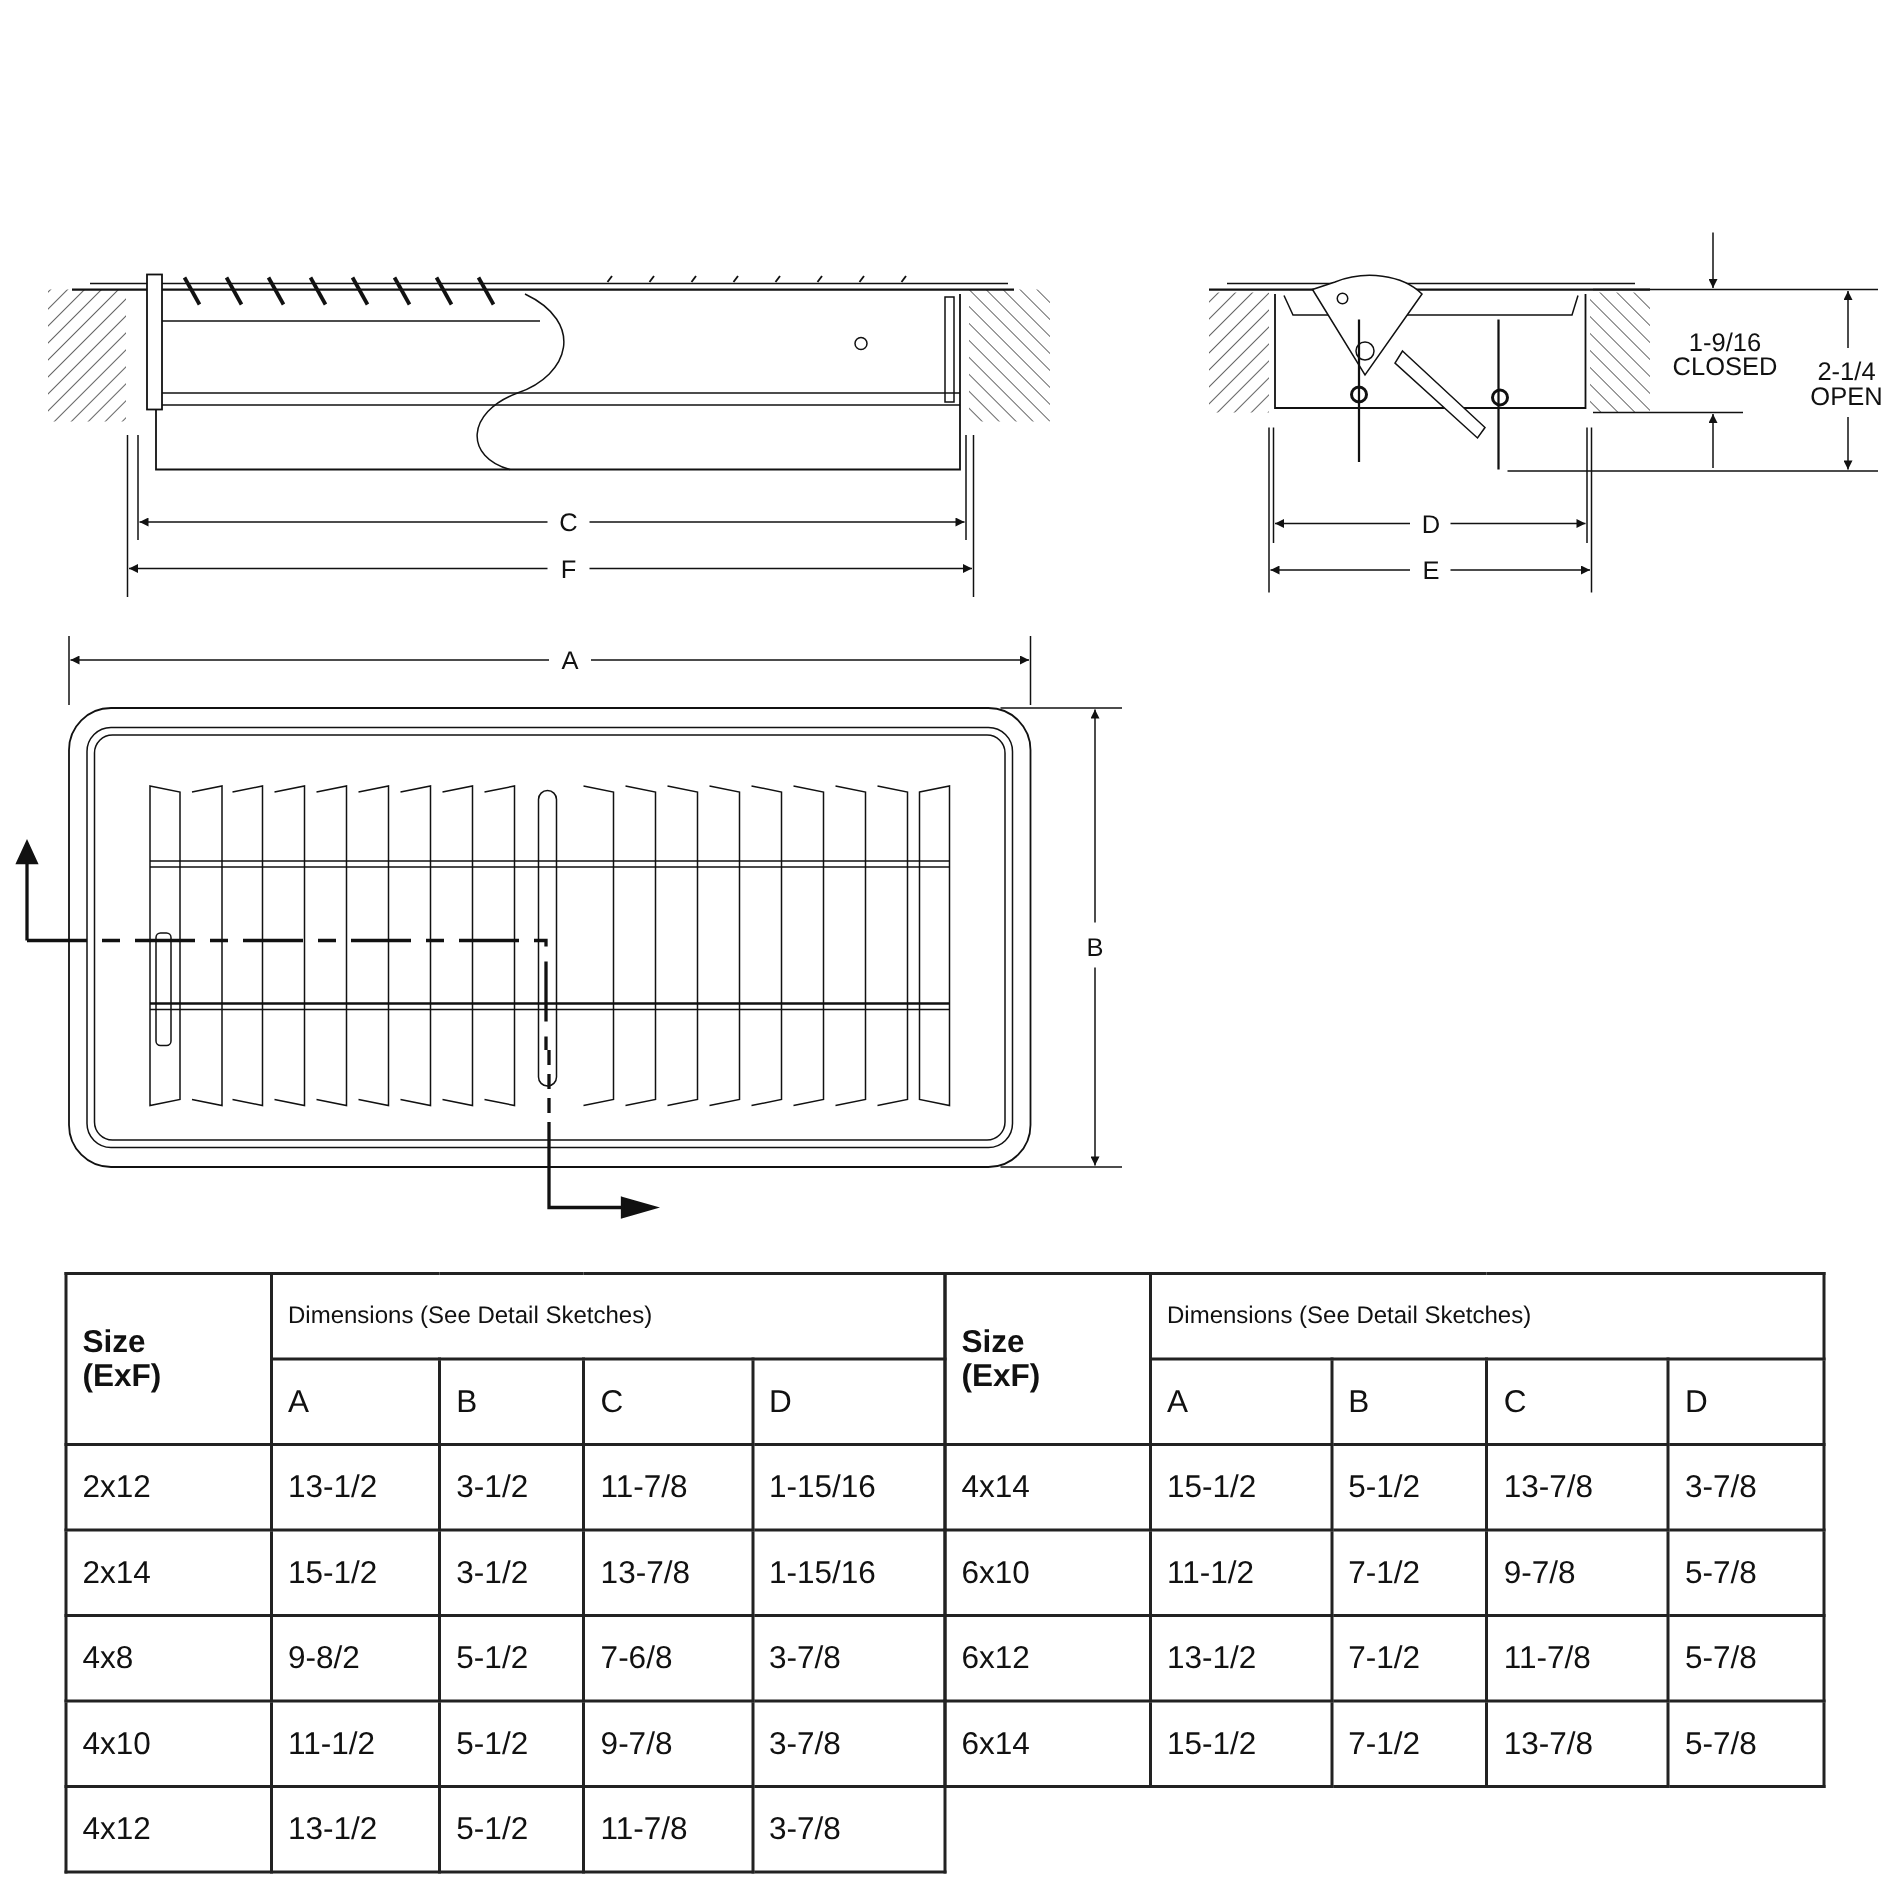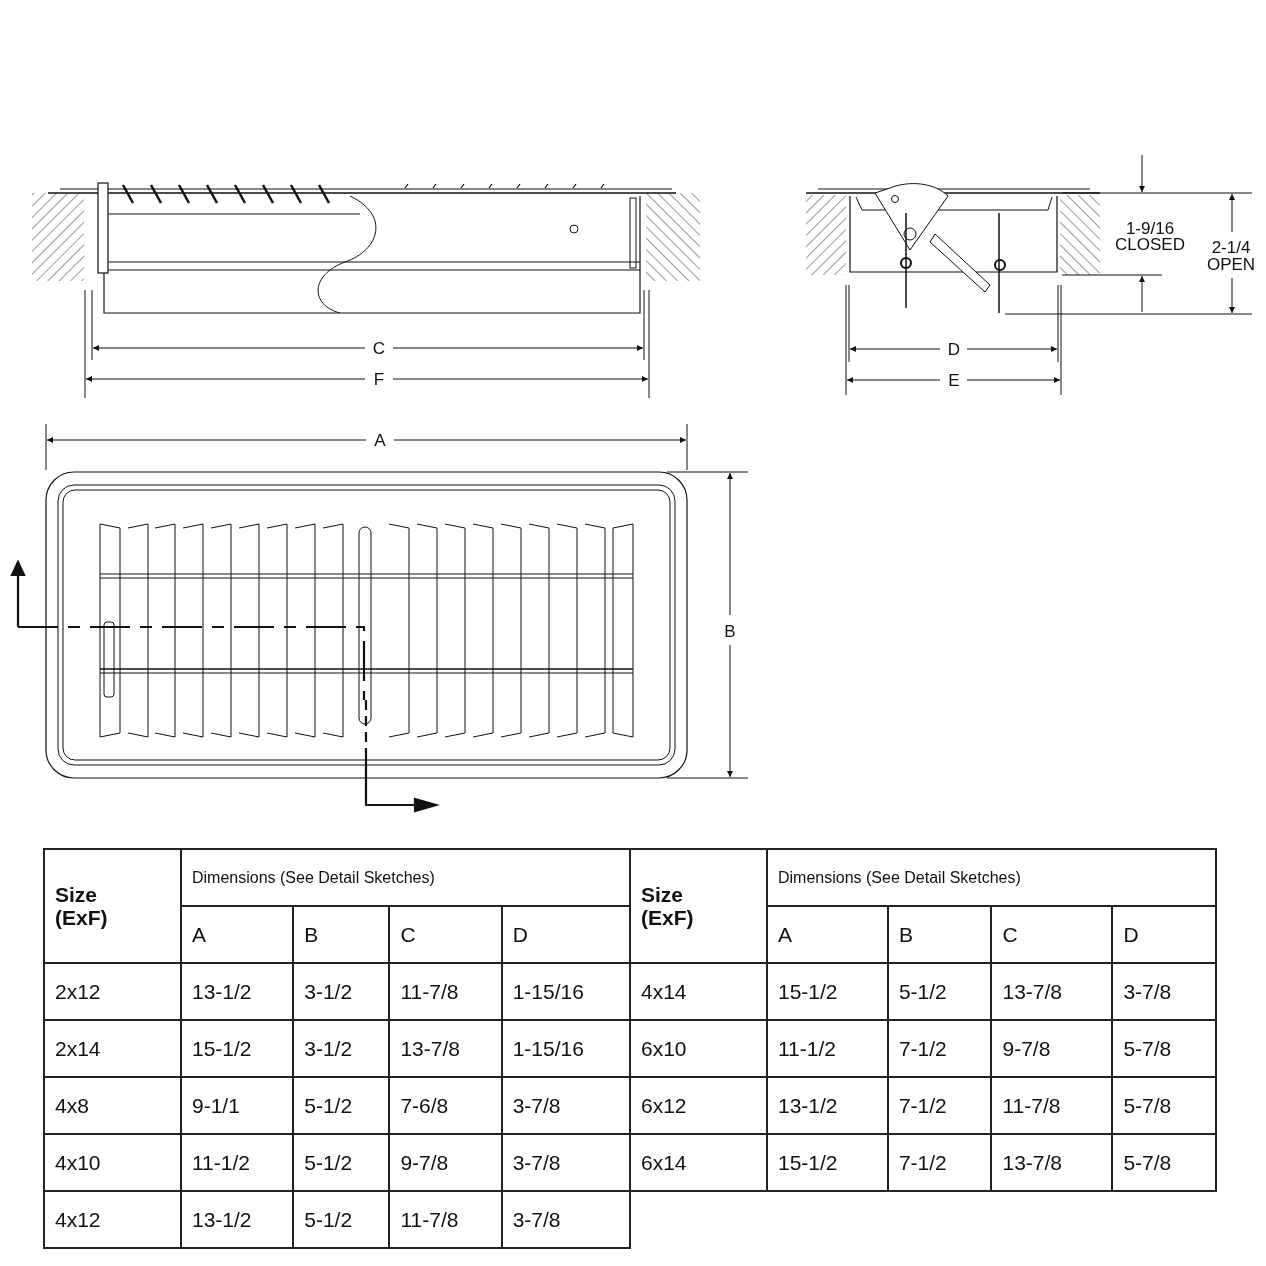--- a/index.html
+++ b/index.html
@@ -198,21 +198,21 @@
   </tr>
   <tr>
     <td>2x14</td>
         <td>15-1/2</td>
         <td>3-1/2</td>
         <td>13-7/8</td>
         <td>1-15/16</td>
   </tr>
   <tr>
     <td>4x8</td>
-        <td>9-1/1</td>
+        <td>9-8/2</td>
         <td>5-1/2</td>
         <td>7-6/8</td>
         <td>3-7/8</td>
   </tr>
   <tr>
     <td>4x10</td>
         <td>11-1/2</td>
         <td>5-1/2</td>
         <td>9-7/8</td>
         <td>3-7/8</td>

